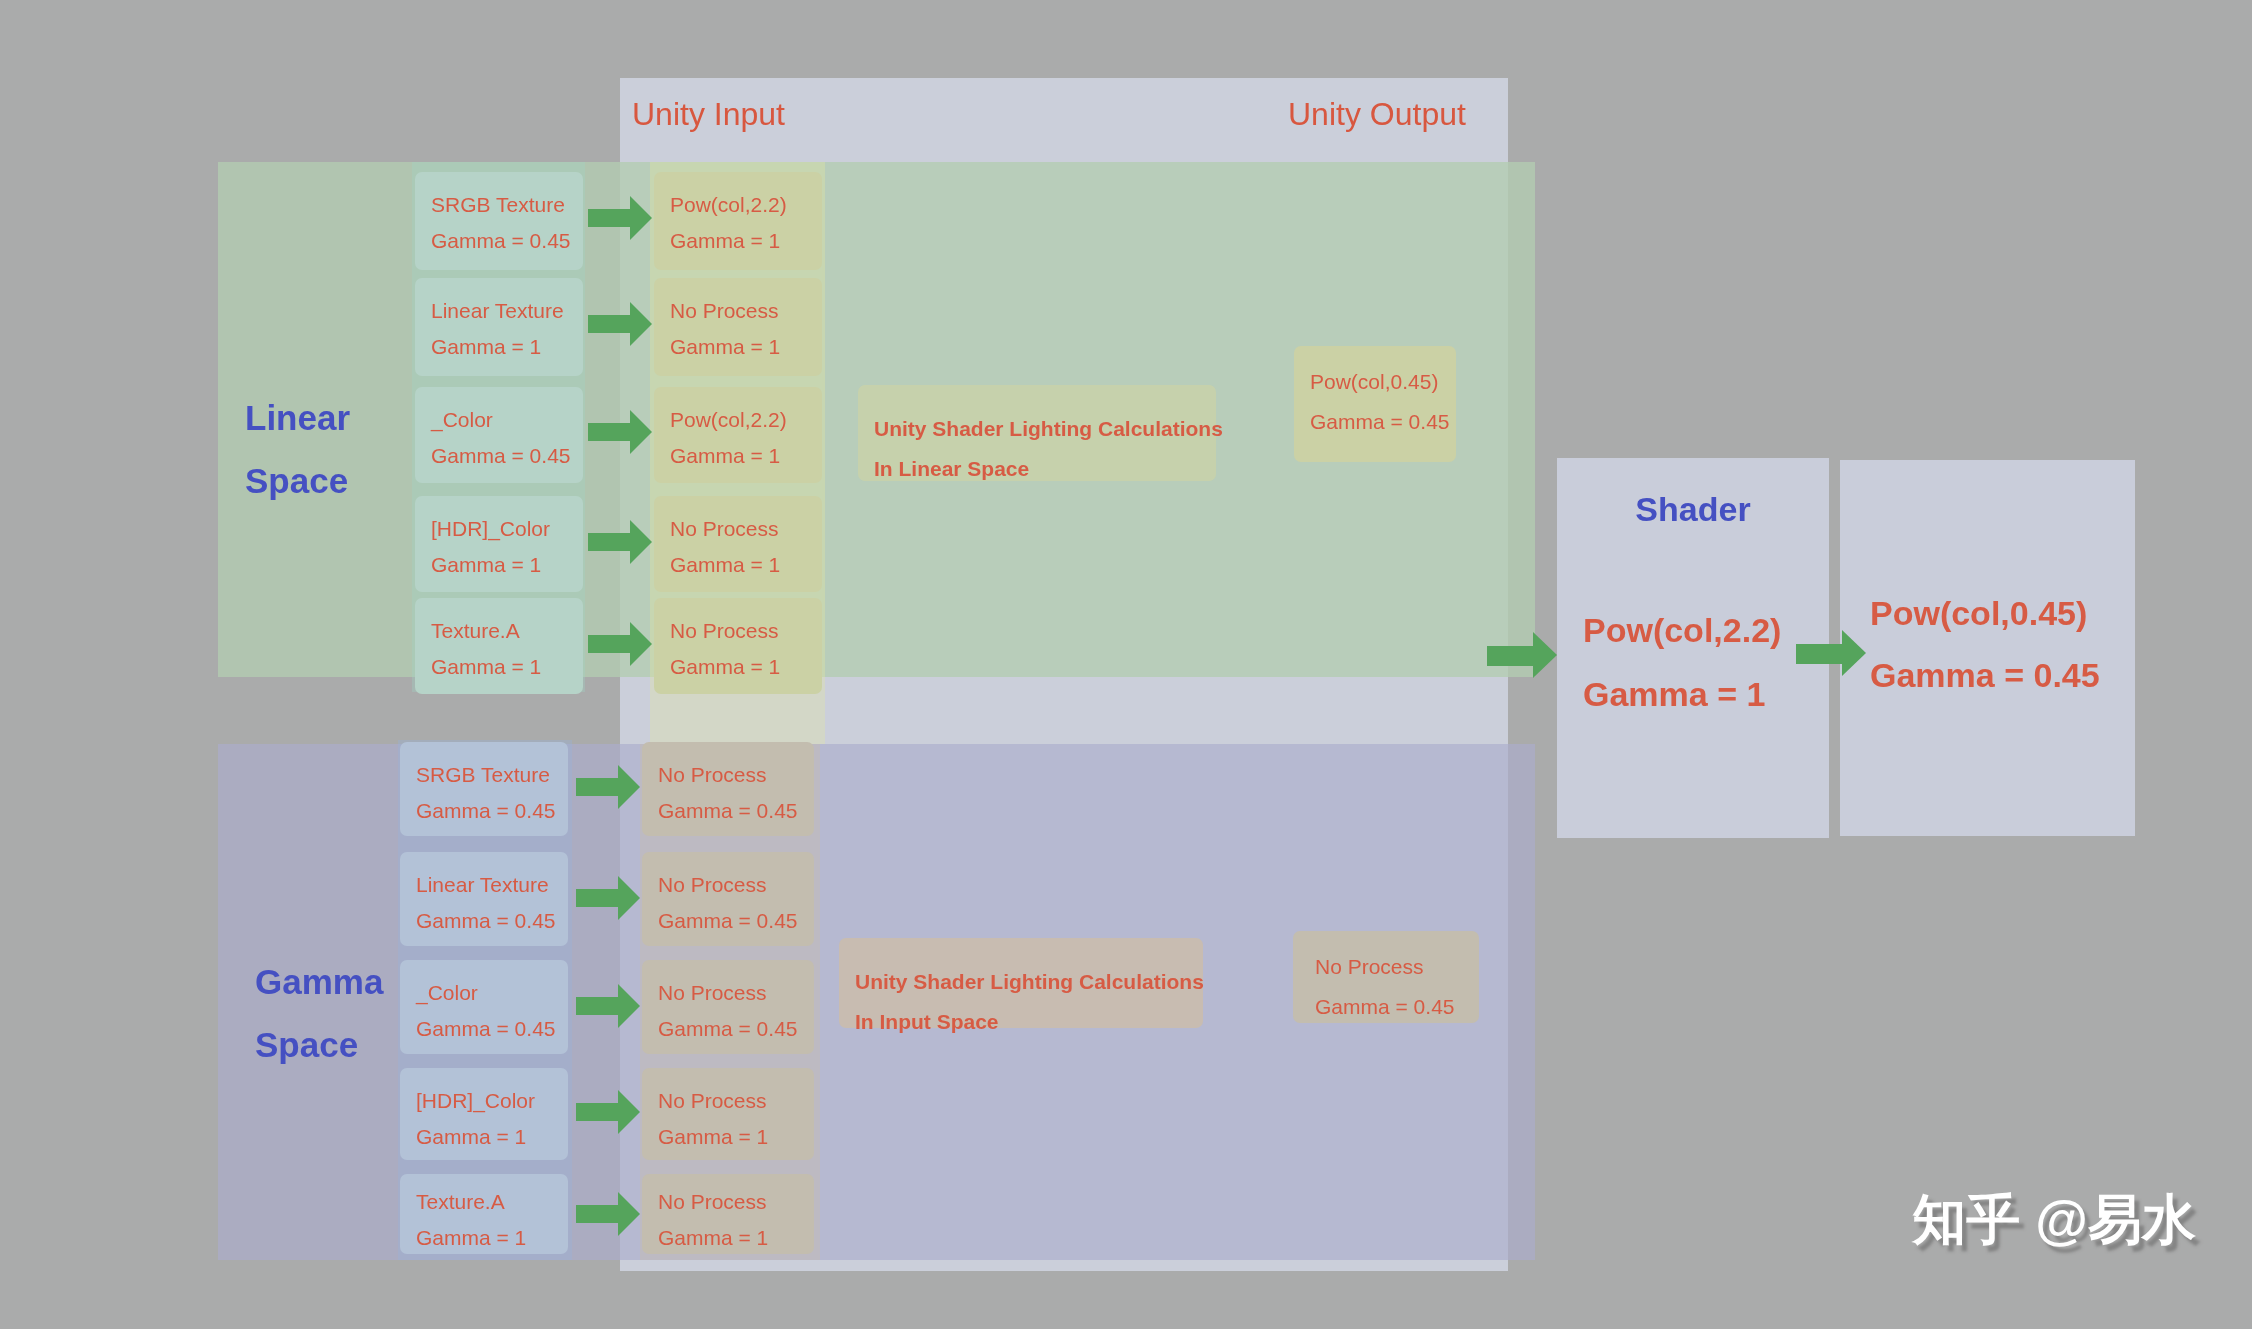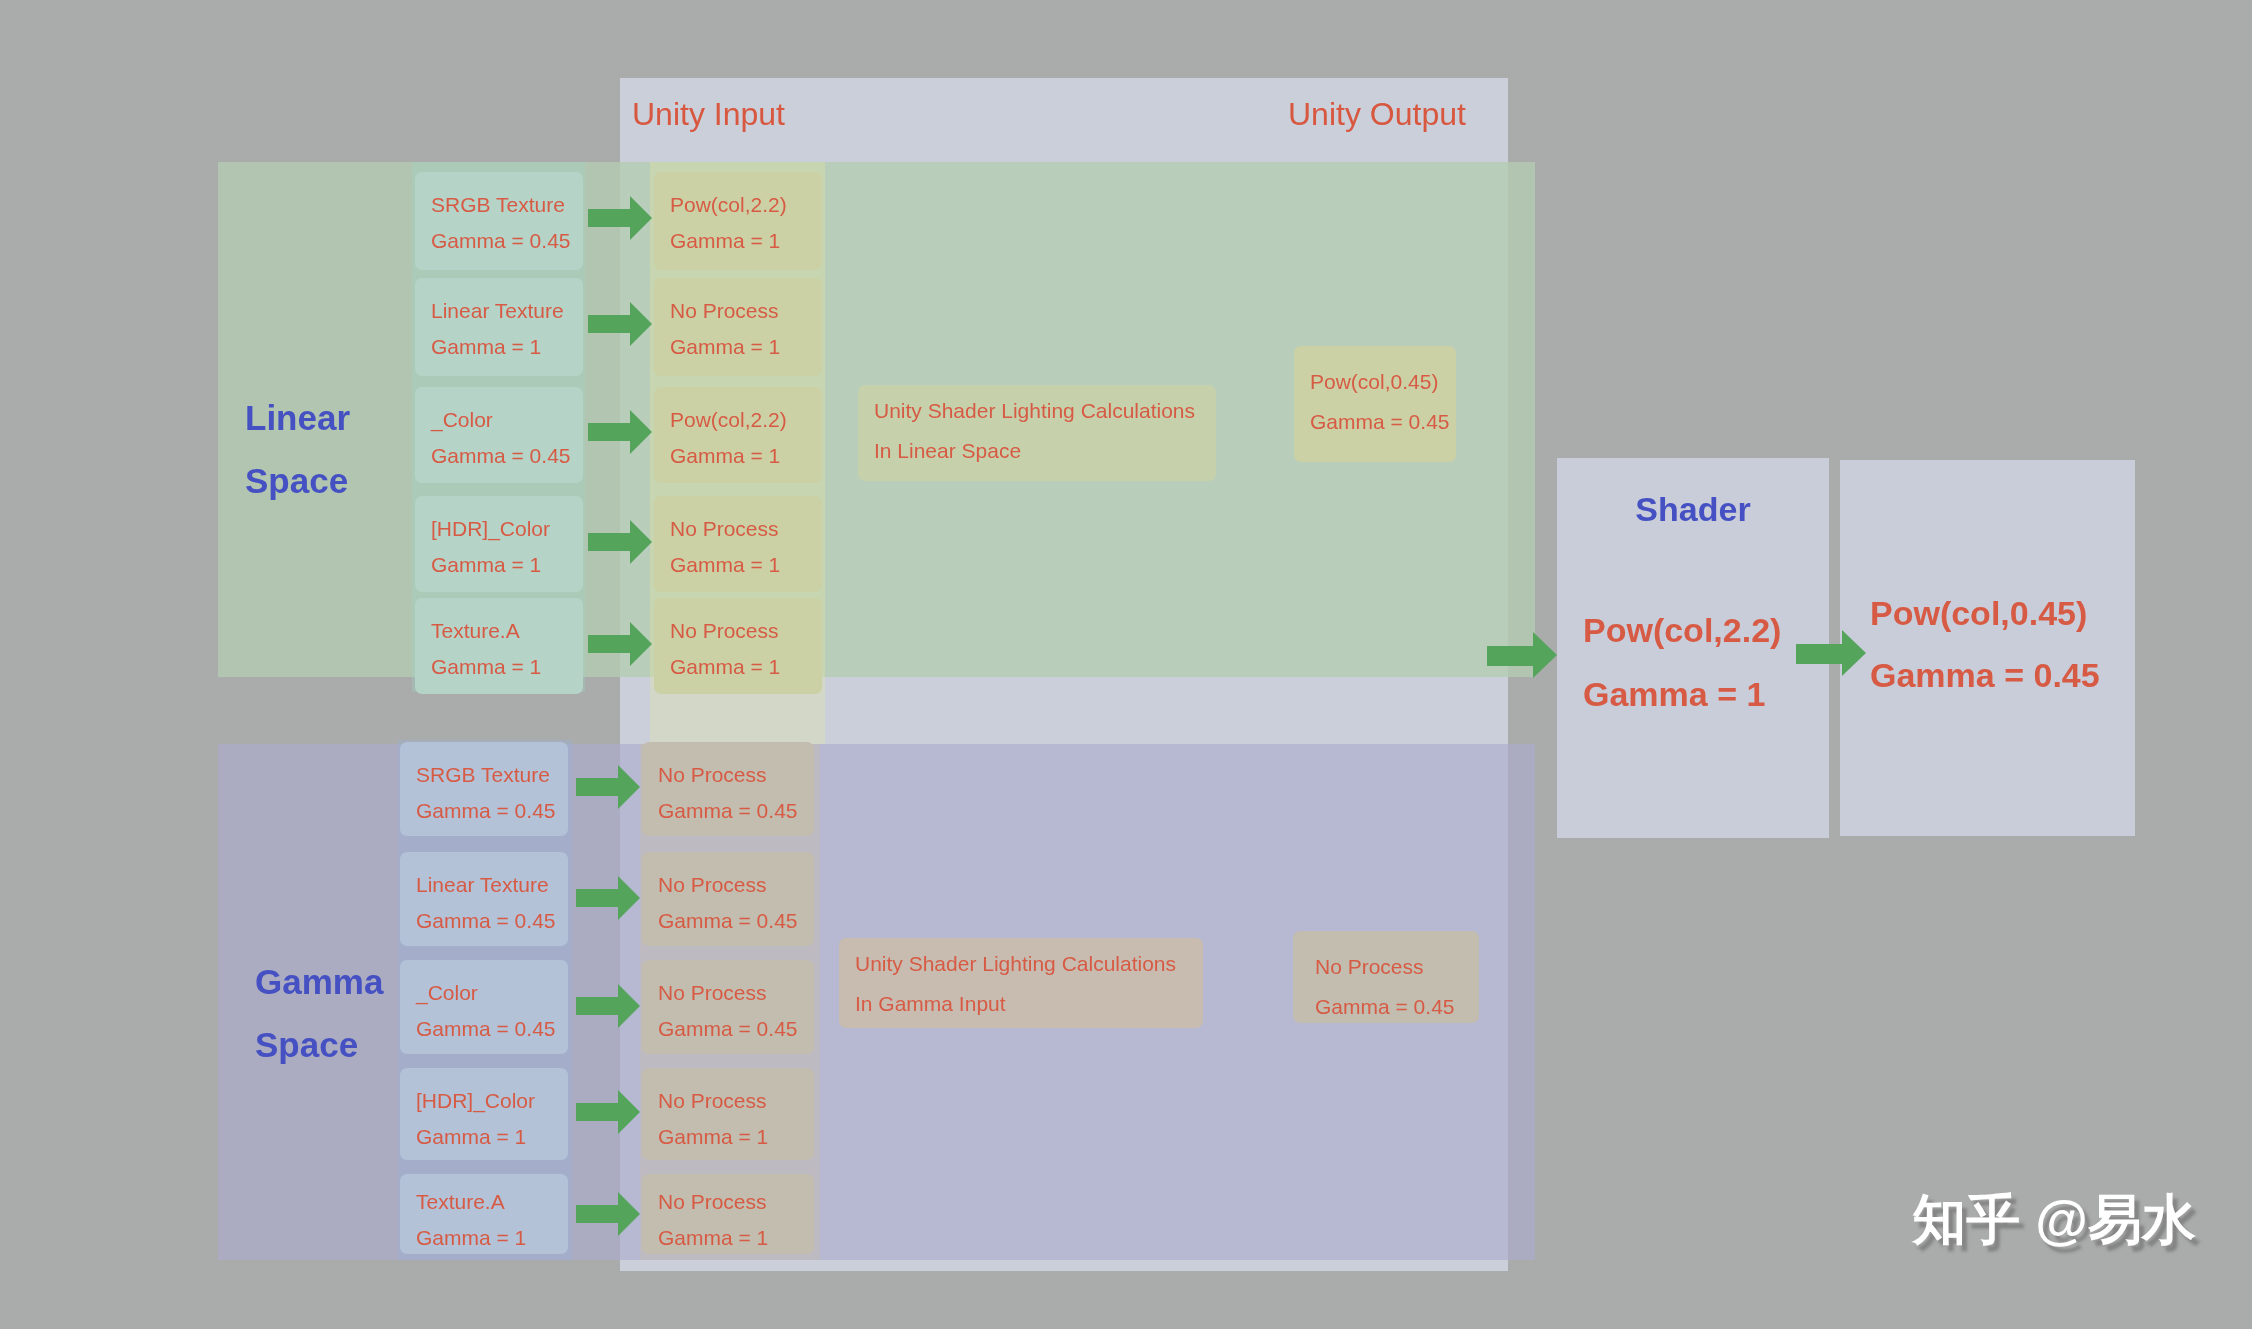--- a/index.html
+++ b/index.html
@@ -19,21 +19,21 @@
   .col-gamma-dst{left:640px;top:744px;width:180px;height:516px;background:rgba(205,188,158,0.30);}
   
   .hdr{font-size:32px;font-weight:normal;color:#d8573f;white-space:nowrap;}
   .space-label{font-size:35px;font-weight:bold;color:#4550c2;line-height:63px;white-space:nowrap;}
   .box{box-sizing:border-box;padding:15px 0 0 16px;font-size:21px;line-height:36px;color:#d75b44;white-space:nowrap;border-radius:7px;}
   .box .bl{white-space:nowrap;}
   .linear-src{background:#b6d3c8;}
   .linear-dst{background:#cbd1a5;}
   .gamma-src{background:#b3c2d7;}
   .gamma-dst{background:#c3bdaf;}
-  .lighting{padding-top:6px;line-height:40px;}
+  .lighting{padding-top:24px;line-height:40px;font-weight:bold;}
   .outbox{padding-top:16px;line-height:40px;}
   
   .arrow{position:absolute;width:64px;height:44px;}
   .arrow::before{content:"";position:absolute;left:0;top:13px;width:42px;height:18px;background:#55a45c;}
   .arrow::after{content:"";position:absolute;left:42px;top:0;width:0;height:0;
     border-left:22px solid #55a45c;border-top:22px solid transparent;border-bottom:22px solid transparent;}
   .arrow.big{width:70px;height:46px;}
   .arrow.big::before{top:14px;width:46px;height:20px;}
   .arrow.big::after{left:46px;border-left:24px solid #55a45c;border-top:23px solid transparent;border-bottom:23px solid transparent;}
   
@@ -174,21 +174,21 @@
     <div class="bl">Gamma = 1</div>
   </div>
   <div class="arrow" style="left:576px;top:1192px;"></div>
   <div class="abs box gamma-dst" style="left:642px;top:1174px;width:172px;height:80px;padding-top:10px;">
     <div class="bl">No Process</div>
     <div class="bl">Gamma = 1</div>
   </div>
 
   <div class="abs box lighting" style="left:839px;top:938px;width:364px;height:90px;background:rgba(205,190,165,0.75);">
     <div class="bl">Unity Shader Lighting Calculations</div>
-    <div class="bl">In Gamma Input</div>
+    <div class="bl">In Input Space</div>
   </div>
   <div class="abs box outbox gamma-dst" style="left:1293px;top:931px;width:186px;height:92px;padding-left:22px;">
     <div class="bl">No Process</div>
     <div class="bl">Gamma = 0.45</div>
   </div>
 
   <div class="arrow big" style="left:1487px;top:632px;"></div>
   <div class="abs side-panel" style="left:1557px;top:458px;width:272px;height:380px;">
     <div class="side-title">Shader</div>
     <div class="side-lines">

